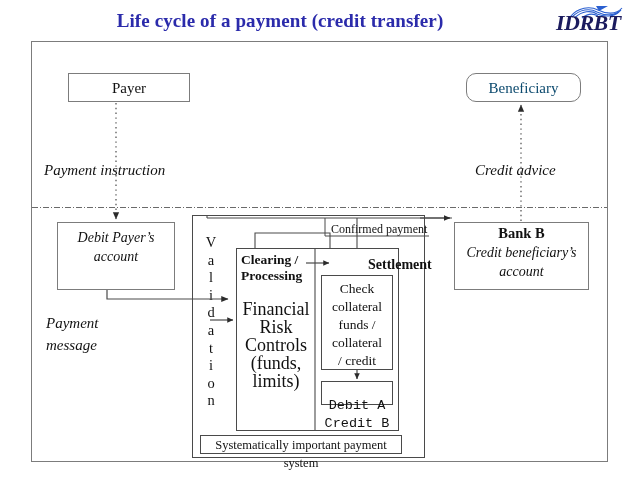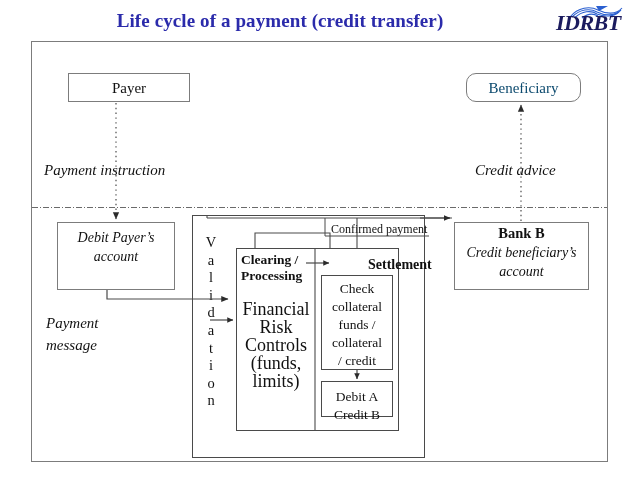--- a/index.html
+++ b/index.html
@@ -174,25 +174,26 @@
   }
 
   .b-check {
     left: 321px; top: 275px; width: 72px; height: 95px;
     padding-top: 4px;
     font-size: 13.5px;
     line-height: 18px;
     color: #111;
   }
   .b-debit {
-    left: 321px; top: 381px; width: 72px; height: 36px;
-    padding-top: 6px;
+    left: 321px; top: 381px; width: 72px; height: 24px;
+    padding-top: 15px;
     font-size: 13.5px;
     line-height: 18px;
     color: #111;
+    font-family: Liberation Mono, monospace;
   }
 
   .b-sips-label {
     left: 200px; top: 435px; width: 202px; height: 19px;
     line-height: 18px;
     font-size: 12.5px;
     color: #111;
   }
 
   
@@ -297,20 +298,23 @@
     <div>funds /</div>
     <div>collateral</div>
     <div>/ credit</div>
   </div>
 
   <div class="box box-dark b-debit">
     <div>Debit A</div>
     <div>Credit B</div>
   </div>
 
+  <div class="box box-dark b-sips-label">
+    <span>Systematically important payment system</span>
+  </div>
 
   <div class="l-confirmed">Confirmed payment</div>
 
   <svg class="overlay" viewBox="0 0 638 478">
     <defs>
       <marker id="ah" markerWidth="7" markerHeight="7" refX="5.6" refY="3" orient="auto">
         <path d="M0,0.4 L6,3 L0,5.6 z" fill="#2b2b2b"></path>
       </marker>
       <marker id="ahs" markerWidth="6" markerHeight="6" refX="4.8" refY="2.6" orient="auto">
         <path d="M0,0.3 L5,2.6 L0,4.9 z" fill="#2b2b2b"></path>

